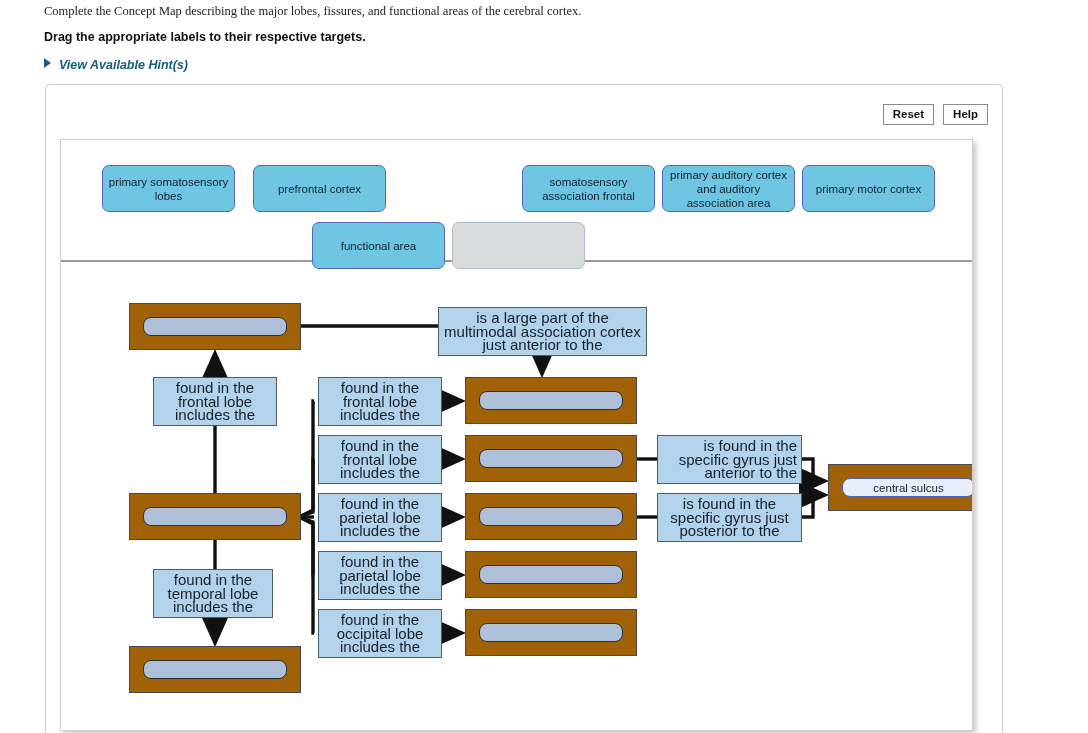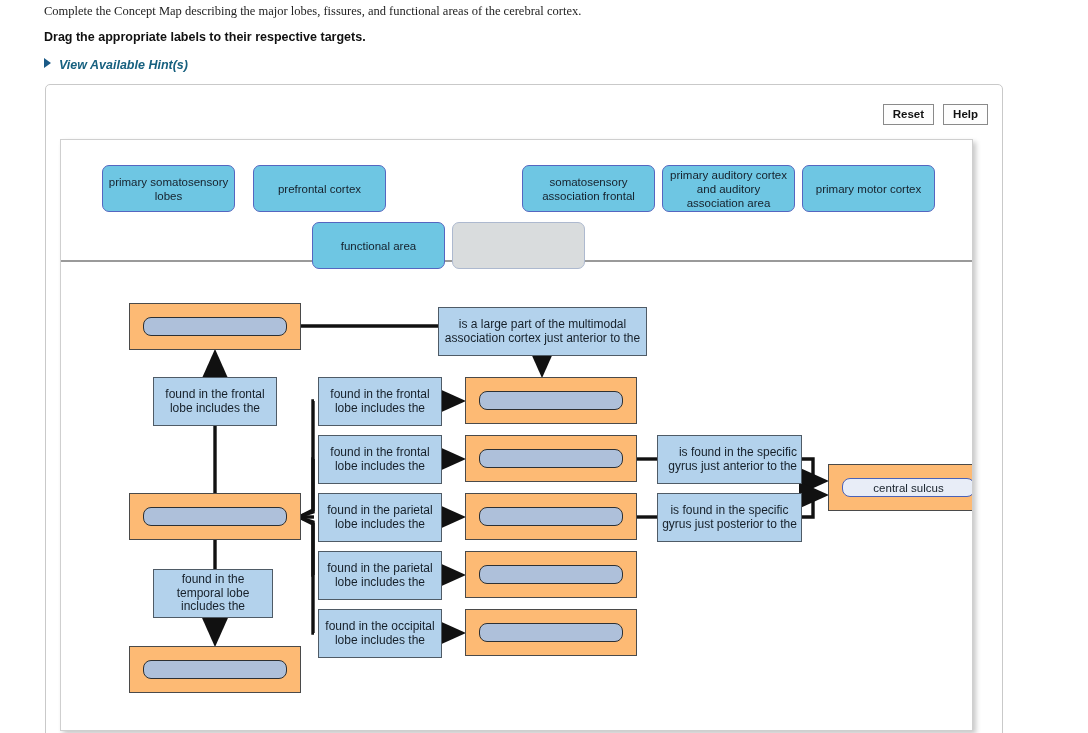--- a/index.html
+++ b/index.html
@@ -24,24 +24,24 @@
         display:flex;align-items:center;justify-content:center;text-align:center;
         font-size:11.5px;line-height:14px;color:#15202b;cursor:move;padding:2px 4px;}
   .chip.empty{background:#d9dcdd;border:1px solid #adb9cf;cursor:default;}
 
   .canvas{position:relative;height:468px;}
   .canvas svg{position:absolute;left:0;top:0;}
 
   .node{position:absolute;box-sizing:border-box;display:flex;align-items:center;justify-content:center;text-align:center;}
 
   
-  .rel{border:1px solid #4f5b66;background:#b3d2ec;font-size:12px;line-height:13.5px;color:#16202a;padding:2px 4px;}
+  .rel{border:1px solid #4f5b66;background:#b3d2ec;font-size:15px;line-height:13.5px;color:#16202a;padding:2px 4px;}
 
   
-  .target{border:1px solid #4a4a4a;background:#fdba74;padding:13px 13px;}
+  .target{border:1px solid #4a4a4a;background:#a16207;padding:13px 13px;}
   .target .inner{width:100%;height:100%;box-sizing:border-box;border:1px solid #2d3033;border-radius:8px;background:#aec0da;
                  display:flex;align-items:center;justify-content:center;text-align:center;font-size:11.5px;line-height:14px;color:#16202a;}
   .target.filled .inner{background:#e8edf7;border-color:#4a62b8;}
 </style>
 </head>
 <body>
 
 <div class="instr-1">Complete the Concept Map describing the major lobes, fissures, and functional areas of the cerebral cortex.</div>
 <div class="instr-2">Drag the appropriate labels to their respective targets.</div>
 

